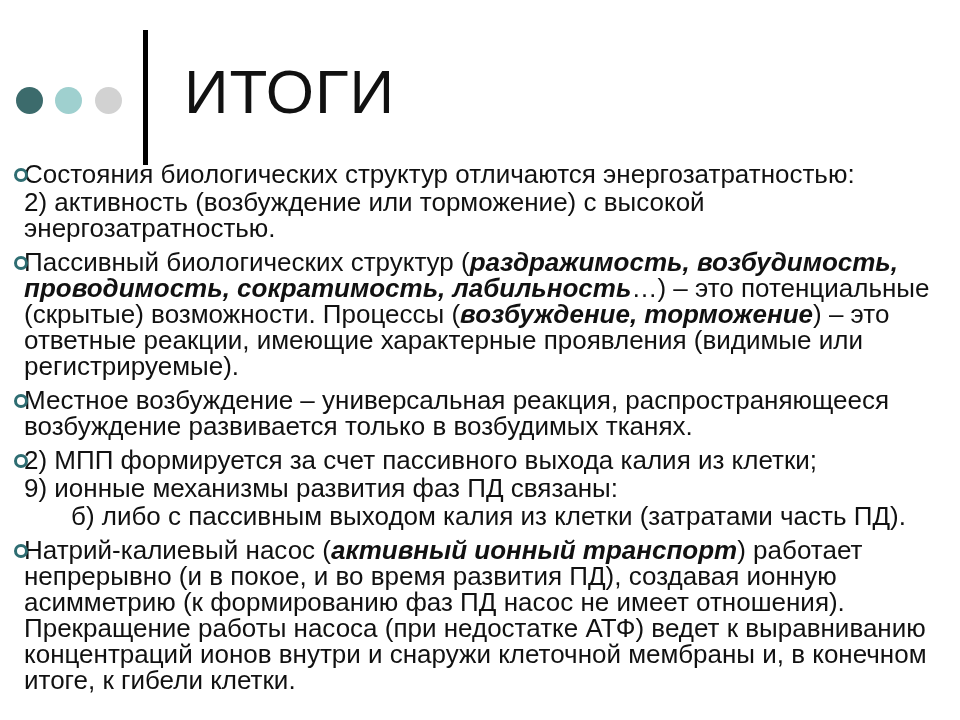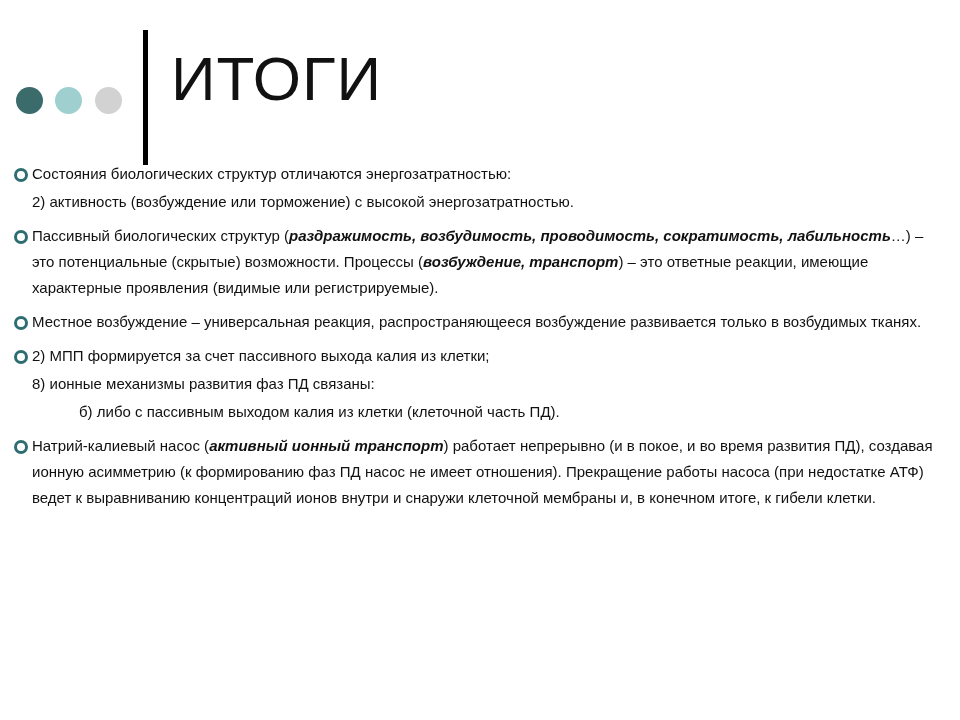--- a/index.html
+++ b/index.html
@@ -33,37 +33,37 @@
     position: absolute;
     left: 143px;
     top: 30px;
     width: 5px;
     height: 135px;
   }
   .title {
     position: absolute;
     left: 167px;
     top: 40px;
-    margin: 4px;
+    margin: 17px;
     font-size: 62px;
     font-weight: normal;
     letter-spacing: 1px;
     line-height: 70px;
   }
   .content {
     position: absolute;
     left: 0;
     top: 161px;
     width: 948px;
   }
   .bullet-item {
     position: relative;
-    padding-left: 32px;
+    padding-left: 24px;
     margin-bottom: 8px;
-    font-size: 15px;
+    font-size: 26px;
     line-height: 26px;
   }
   .bullet-ring {
     position: absolute;
     left: 14px;
     top: 7px;
     width: 8px;
     height: 8px;
     border-style: solid;
     border-width: 3px;
@@ -91,30 +91,30 @@
   <span class="vbar" id="vbar" style="background: rgb(0, 0, 0);"></span>
   <h1 class="title">ИТОГИ</h1>
   <div class="content" id="bullet-list">
       <div class="bullet-item">
         <span class="bullet-ring" style="border-color: rgb(46, 109, 114);"></span>
         <div class="para indent0"><span>Состояния биологических структур отличаются энергозатратностью:</span></div>
         <div class="para indent0"><span>2) активность (возбуждение или торможение) с высокой энергозатратностью.</span></div>
       </div>
       <div class="bullet-item">
         <span class="bullet-ring" style="border-color: rgb(46, 109, 114);"></span>
-        <div class="para indent0"><span>Пассивный биологических структур (</span><span class="bi">раздражимость, возбудимость, проводимость, сократимость, лабильность</span><span>…) – это потенциальные (скрытые) возможности. Процессы (</span><span class="bi">возбуждение, транспорт</span><span>) – это ответные реакции, имеющие характерные проявления (видимые или регистрируемые).</span></div>
+        <div class="para indent0"><span>Пассивный биологических структур (</span><span class="bi">раздражимость, возбудимость, проводимость, сократимость, лабильность</span><span>…) – это потенциальные (скрытые) возможности. Процессы (</span><span class="bi">возбуждение, торможение</span><span>) – это ответные реакции, имеющие характерные проявления (видимые или регистрируемые).</span></div>
       </div>
       <div class="bullet-item">
         <span class="bullet-ring" style="border-color: rgb(46, 109, 114);"></span>
         <div class="para indent0"><span>Местное возбуждение – универсальная реакция, распространяющееся возбуждение развивается только в возбудимых тканях.</span></div>
       </div>
       <div class="bullet-item">
         <span class="bullet-ring" style="border-color: rgb(46, 109, 114);"></span>
         <div class="para indent0"><span>2) МПП формируется за счет пассивного выхода калия из клетки;</span></div>
-        <div class="para indent0"><span>8) ионные механизмы развития фаз ПД связаны:</span></div>
-        <div class="para indent1"><span>б) либо с пассивным выходом калия из клетки (клеточной часть ПД).</span></div>
+        <div class="para indent0"><span>9) ионные механизмы развития фаз ПД связаны:</span></div>
+        <div class="para indent1"><span>б) либо с пассивным выходом калия из клетки (затратами часть ПД).</span></div>
       </div>
       <div class="bullet-item">
         <span class="bullet-ring" style="border-color: rgb(46, 109, 114);"></span>
         <div class="para indent0"><span>Натрий-калиевый насос (</span><span class="bi">активный ионный транспорт</span><span>) работает непрерывно (и в покое, и во время развития ПД), создавая ионную асимметрию (к формированию фаз ПД насос не имеет отношения). Прекращение работы насоса (при недостатке АТФ) ведет к выравниванию концентраций ионов внутри и снаружи клеточной мембраны и, в конечном итоге, к гибели клетки.</span></div>
       </div>
     </div>
 </div>
 
 </body></html>

